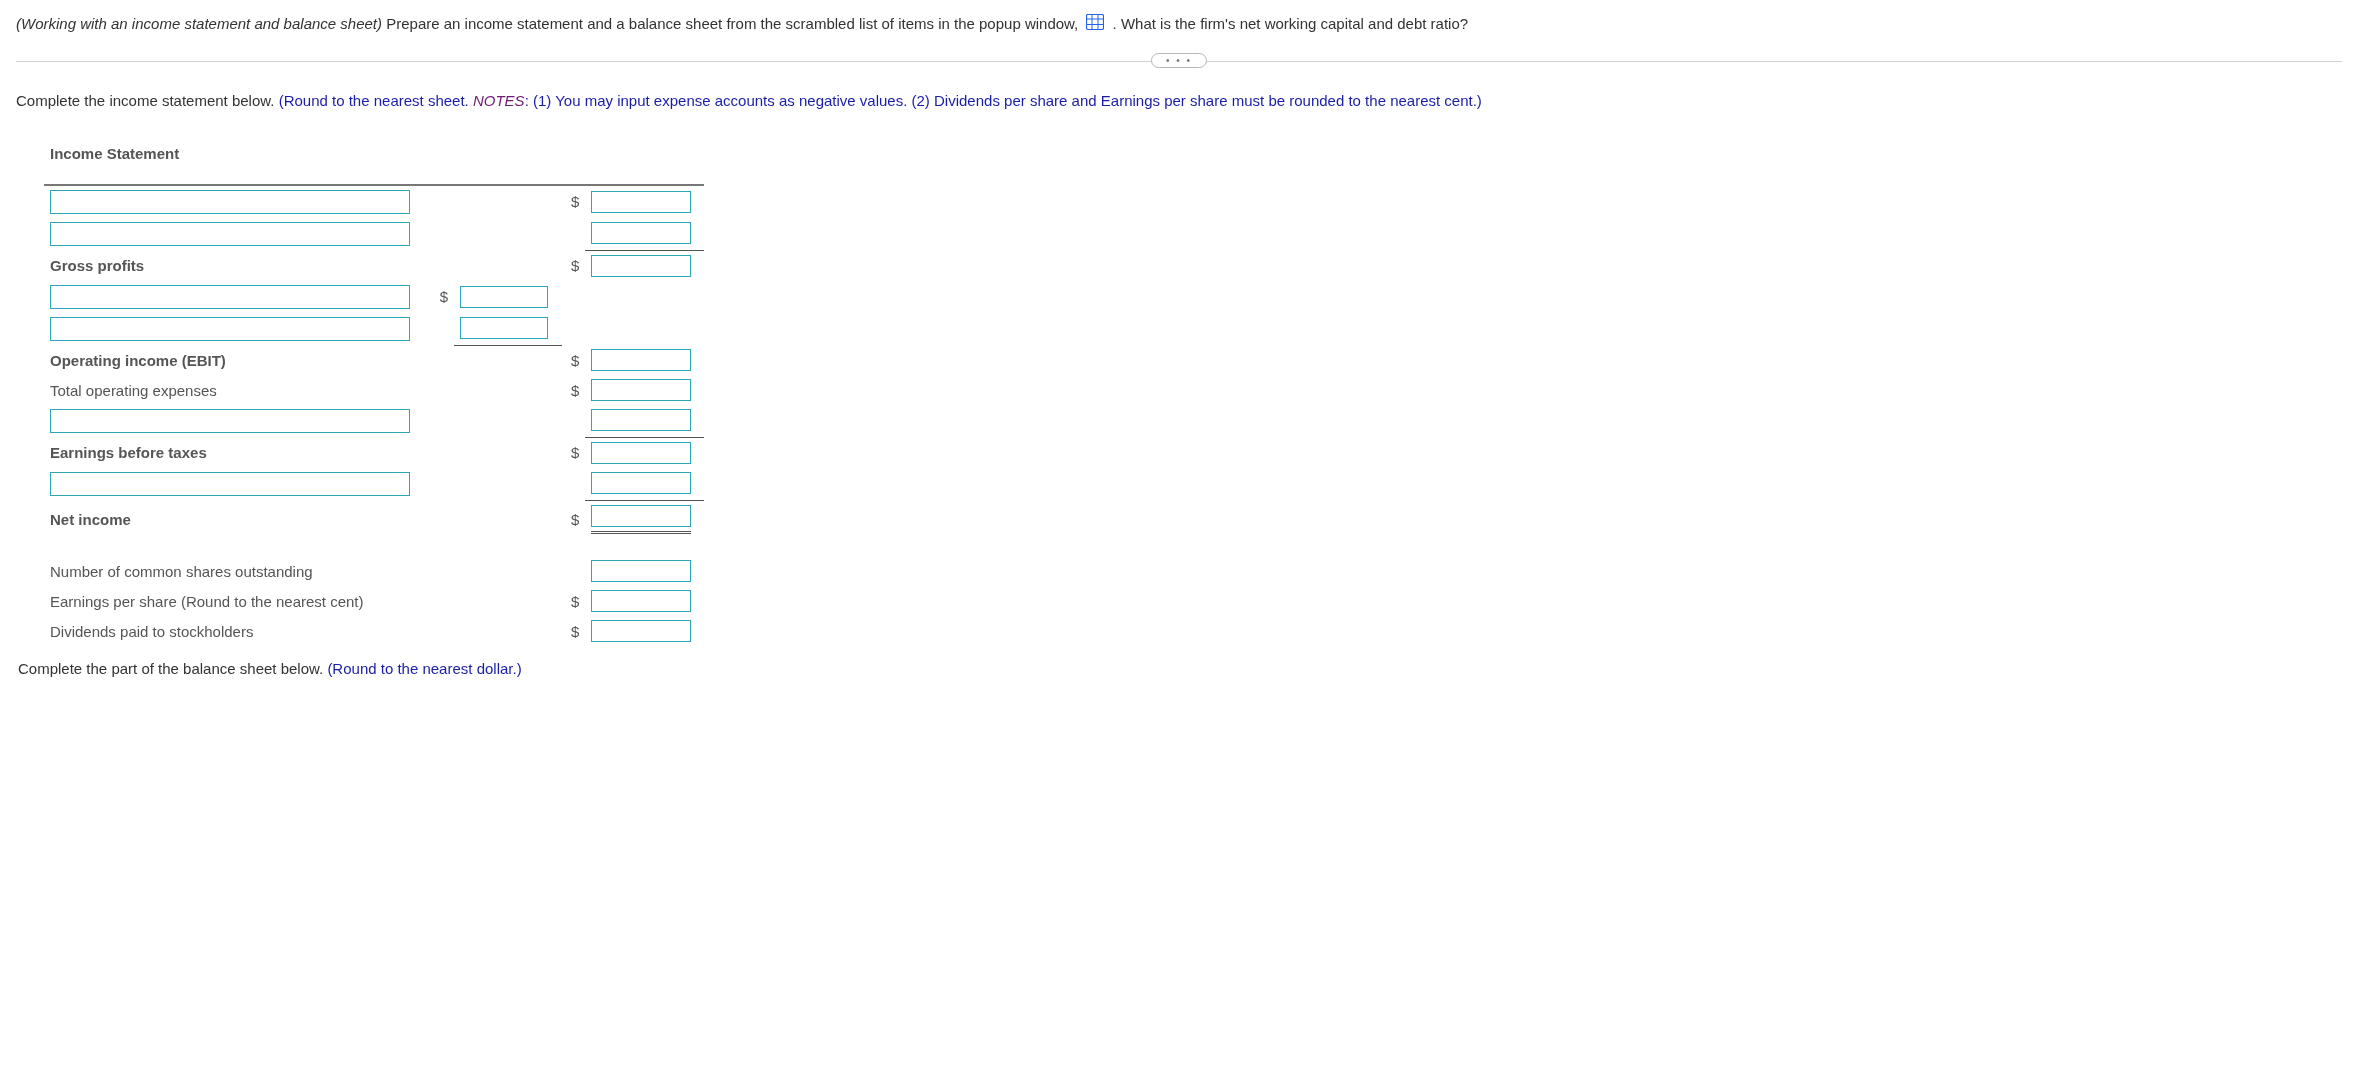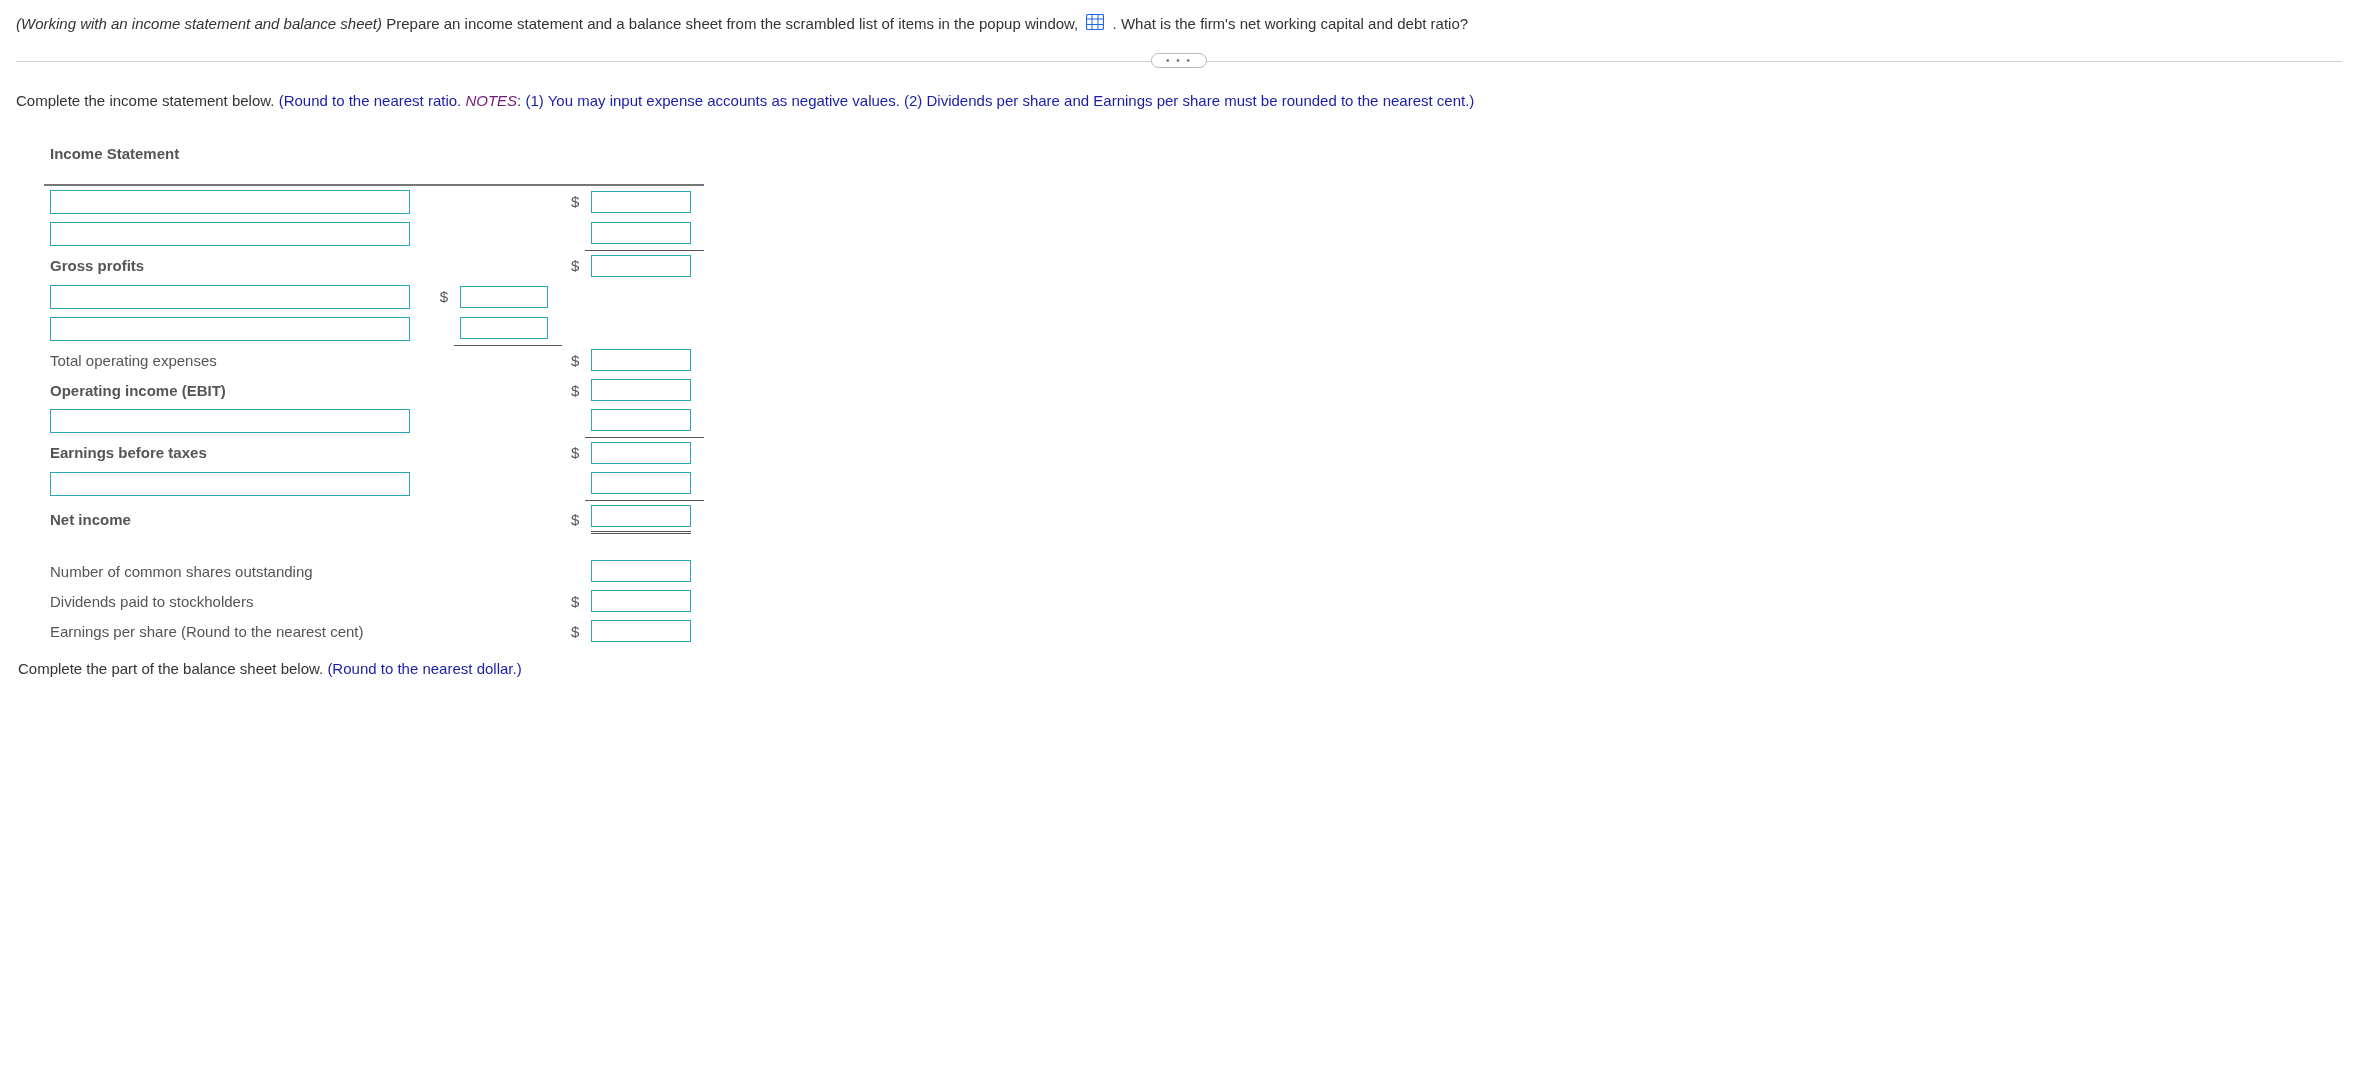--- a/index.html
+++ b/index.html
@@ -107,21 +107,21 @@
   </span>
   <span>. What is the firm's net working capital and debt ratio?</span>
 </div>
 
 <div class="divider-wrap">
   <div class="divider-pill">• • •</div>
 </div>
 
 <div class="instructions">
   <span>Complete the income statement below.  </span>
-  <span class="blue-note">(Round to the nearest ratio. </span><span class="notes-label">NOTES</span><span class="blue-note">: (1) You may input expense accounts as negative values. (2) Dividends per share and Earnings per share must be rounded to the nearest cent.)</span>
+  <span class="blue-note">(Round to the nearest sheet. </span><span class="notes-label">NOTES</span><span class="blue-note">: (1) You may input expense accounts as negative values. (2) Dividends per share and Earnings per share must be rounded to the nearest cent.)</span>
 </div>
 
 <div class="table-wrap">
 <table>
   <tbody>
         <tr>
     <td class="lbl hdr bold-row" colspan="5">Income Statement</td>
   </tr>
 
   <tr>
@@ -158,29 +158,29 @@
 
   <tr>
     <td class="lbl"><input type="text" class="text-in" style=""></td>
     <td class="sym"></td>
     <td class="mid-in uline-single-cell"><input type="text" class="num-mid" style=""></td>
     <td class="sym"></td>
     <td class="val"></td>
   </tr>
 
   <tr>
+    <td class="lbl bold-row">Operating income (EBIT)</td>
+    <td class="sym"></td>
+    <td class="mid-in"></td>
+    <td class="sym">$</td>
+    <td class="val"><input type="text" class="num-val" style=""></td>
+  </tr>
+
+  <tr>
     <td class="lbl">Total operating expenses</td>
-    <td class="sym"></td>
-    <td class="mid-in"></td>
-    <td class="sym">$</td>
-    <td class="val"><input type="text" class="num-val" style=""></td>
-  </tr>
-
-  <tr>
-    <td class="lbl bold-row">Operating income (EBIT)</td>
     <td class="sym"></td>
     <td class="mid-in"></td>
     <td class="sym">$</td>
     <td class="val"><input type="text" class="num-val" style=""></td>
   </tr>
 
   <tr>
     <td class="lbl"><input type="text" class="text-in" style=""></td>
     <td class="sym"></td>
     <td class="mid-in"></td>
@@ -217,29 +217,29 @@
 
   <tr>
     <td class="lbl">Number of common shares outstanding</td>
     <td class="sym"></td>
     <td class="mid-in"></td>
     <td class="sym"></td>
     <td class="val"><input type="text" class="num-val" style=""></td>
   </tr>
 
   <tr>
+    <td class="lbl">Earnings per share (Round to the nearest cent)</td>
+    <td class="sym"></td>
+    <td class="mid-in"></td>
+    <td class="sym">$</td>
+    <td class="val"><input type="text" class="num-val" style=""></td>
+  </tr>
+
+  <tr>
     <td class="lbl">Dividends paid to stockholders</td>
-    <td class="sym"></td>
-    <td class="mid-in"></td>
-    <td class="sym">$</td>
-    <td class="val"><input type="text" class="num-val" style=""></td>
-  </tr>
-
-  <tr>
-    <td class="lbl">Earnings per share (Round to the nearest cent)</td>
     <td class="sym"></td>
     <td class="mid-in"></td>
     <td class="sym">$</td>
     <td class="val"><input type="text" class="num-val" style=""></td>
   </tr>
 
 </tbody>
     </table>
 </div>
 

